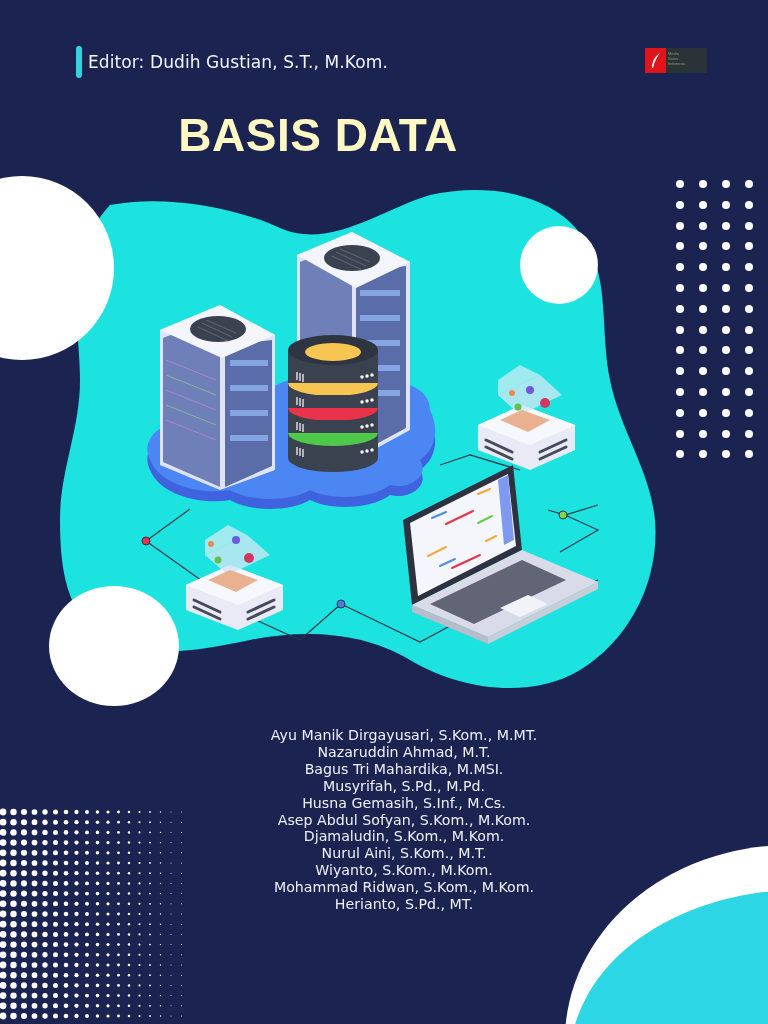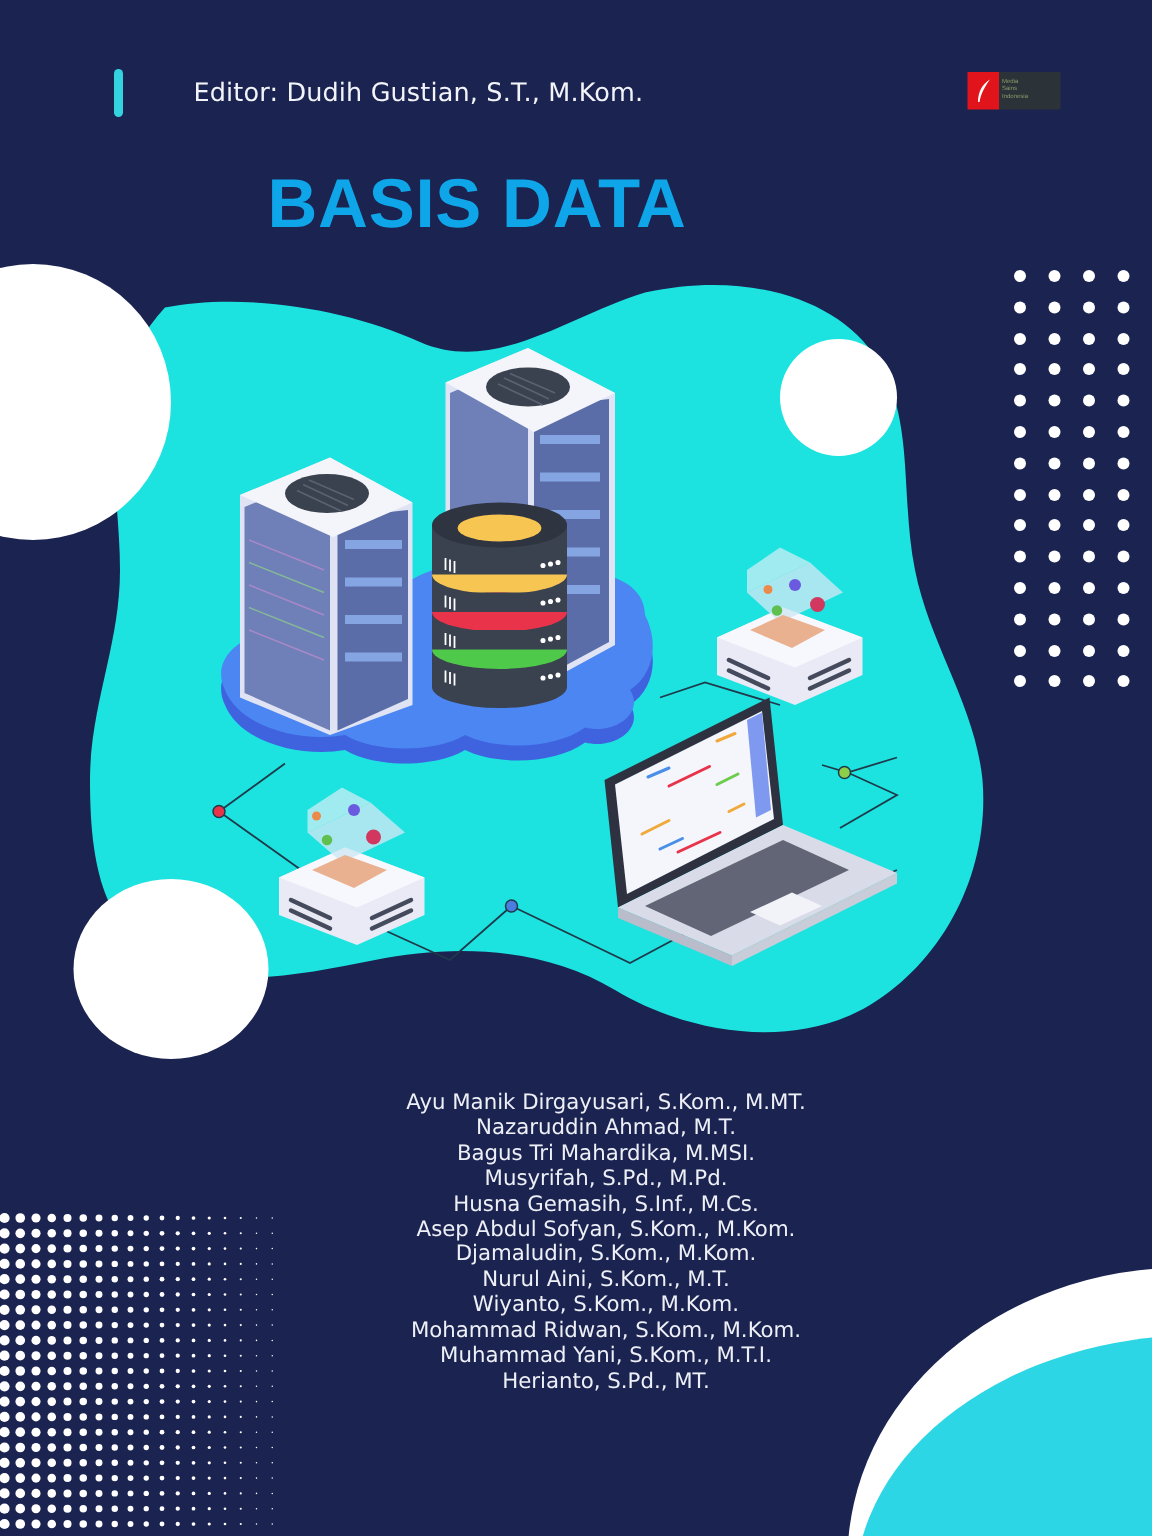--- a/index.html
+++ b/index.html
@@ -14,42 +14,42 @@
     
     .editor {
       left: 76px; top: 46px; height: 32px;
       display: flex; align-items: center;
     }
     .editor-bar {
       width: 6px; height: 32px; border-radius: 3px;
       background: #34d3e0; margin-right: 6px;
     }
     .editor-text {
-      color: #f2f4fa; font-size: 17px; letter-spacing: 0.1px; margin-left: 41px;
+      color: #f2f4fa; font-size: 17px; letter-spacing: 0.1px;
     }
 
     
     .logo {
       left: 645px; top: 48px; width: 62px; height: 25px;
       display: flex;
     }
     .logo-red {
       width: 21px; height: 25px; background: #e0141a;
       display: flex; align-items: center; justify-content: center;
     }
     .logo-text {
       flex: 1; background: #2b3238; color: #8a9a6a;
       font-size: 4px; line-height: 5px; padding: 3px 2px;
       font-family: "Liberation Sans", sans-serif;
     }
 
     
     .title {
       left: 0; width: 636px; top: 108px; text-align: center;
-      color: #0ea5e9; font-size: 46px; font-weight: bold;
+      color: #fef9c3; font-size: 46px; font-weight: bold;
       font-family: "Liberation Sans", sans-serif;
       letter-spacing: 0.5px;
     }
 
     
     .dots-grid {
       left: 676px; top: 180px;
       display: grid; grid-template-columns: repeat(4, 23px);
       grid-auto-rows: 20.8px;
     }
@@ -721,15 +721,14 @@
   <div>Ayu Manik Dirgayusari, S.Kom., M.MT.</div>
   <div>Nazaruddin Ahmad, M.T.</div>
   <div>Bagus Tri Mahardika, M.MSI.</div>
   <div>Musyrifah, S.Pd., M.Pd.</div>
   <div>Husna Gemasih, S.Inf., M.Cs.</div>
   <div>Asep Abdul Sofyan, S.Kom., M.Kom.</div>
   <div>Djamaludin, S.Kom., M.Kom.</div>
   <div>Nurul Aini, S.Kom., M.T.</div>
   <div>Wiyanto, S.Kom., M.Kom.</div>
   <div>Mohammad Ridwan, S.Kom., M.Kom.</div>
-  <div>Muhammad Yani, S.Kom., M.T.I.</div>
   <div>Herianto, S.Pd., MT.</div>
 </div>
 
 </body></html>

